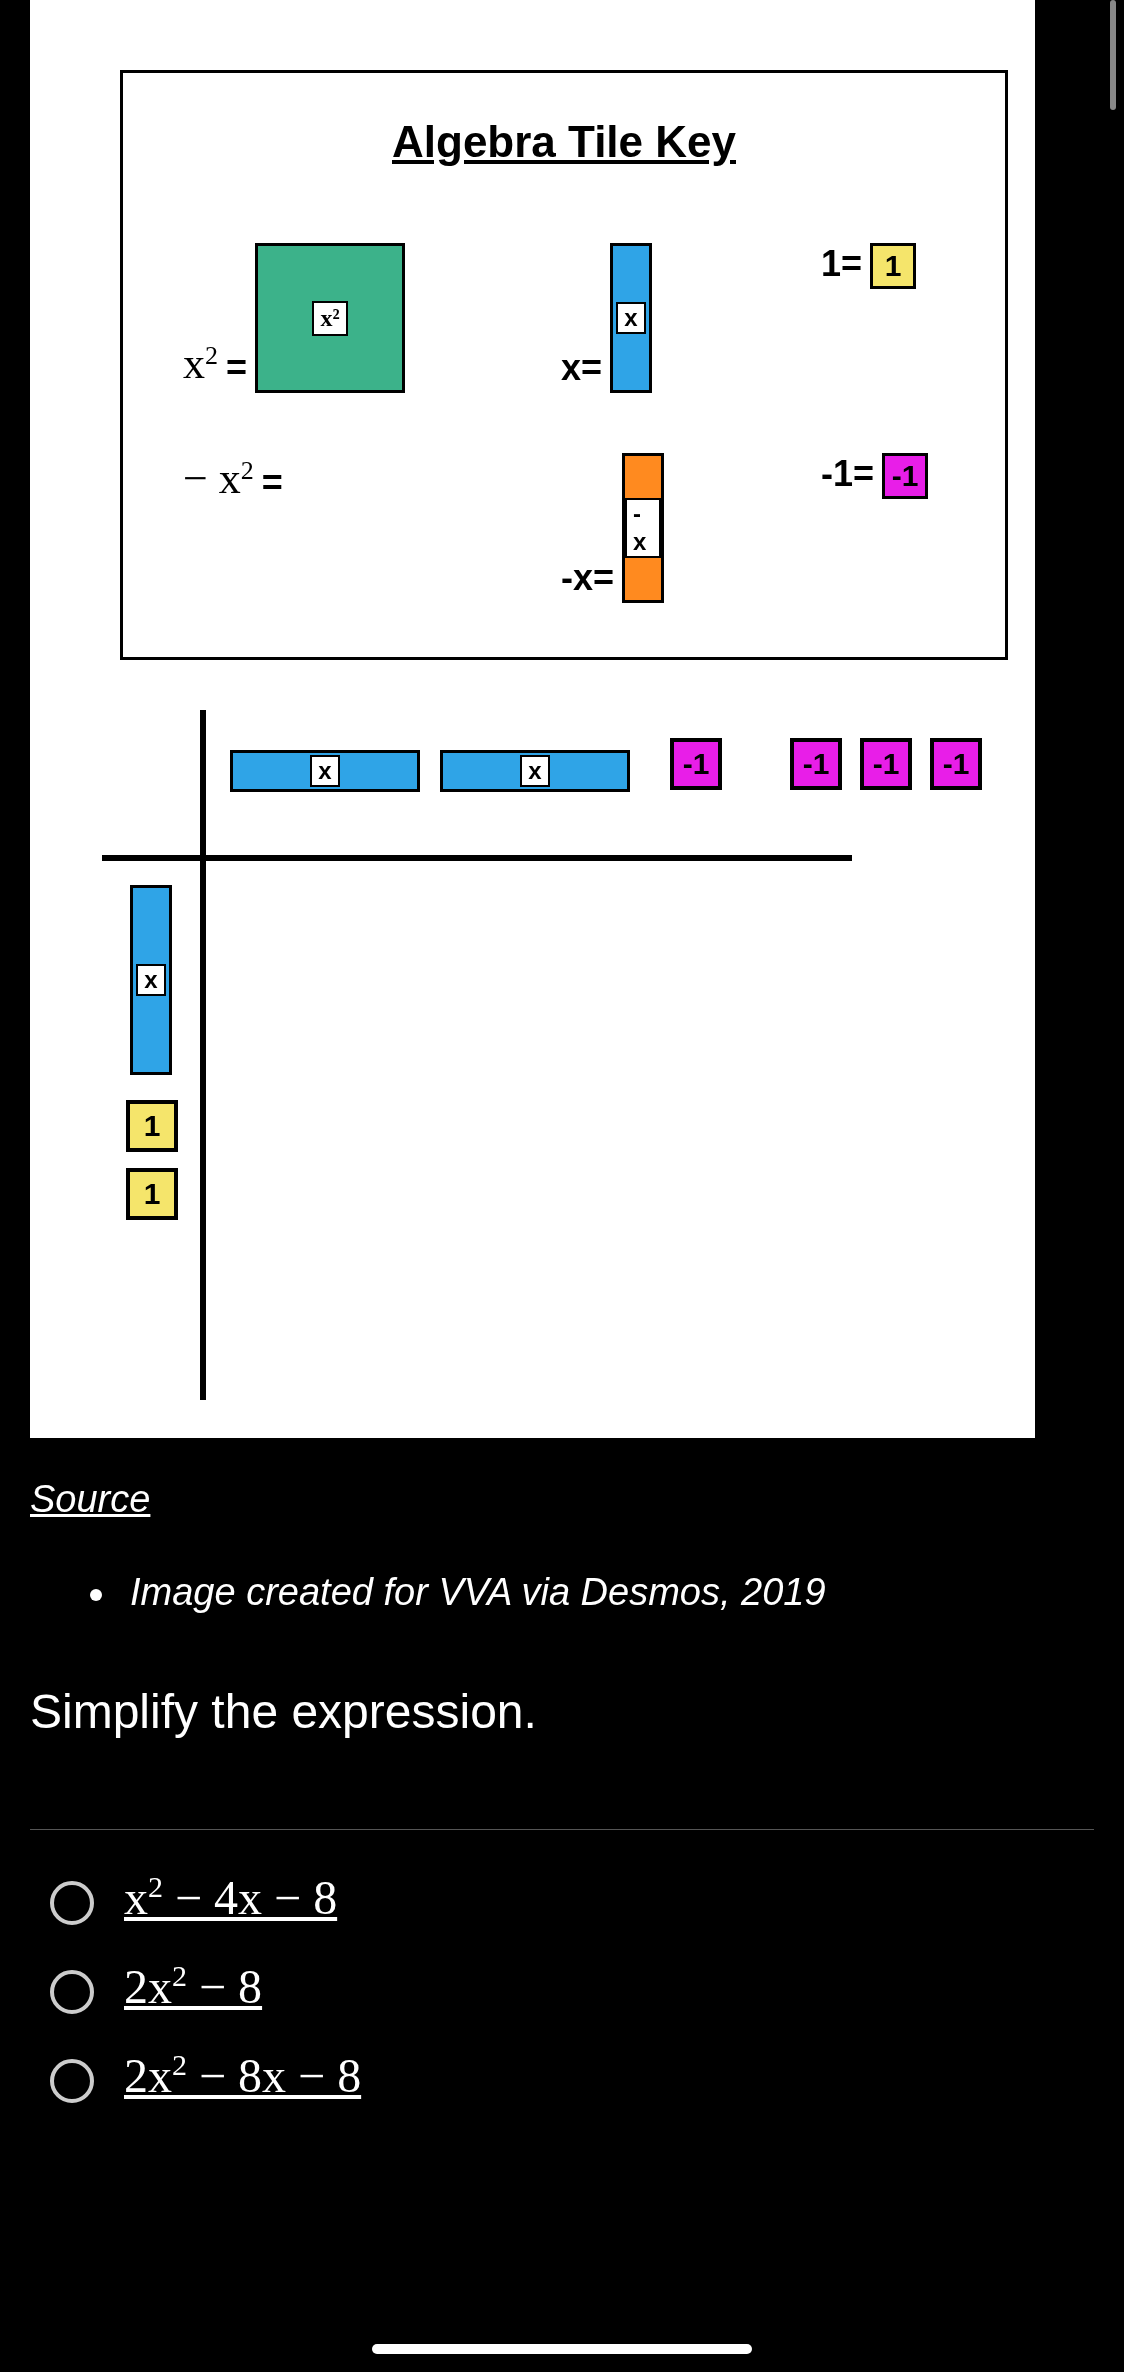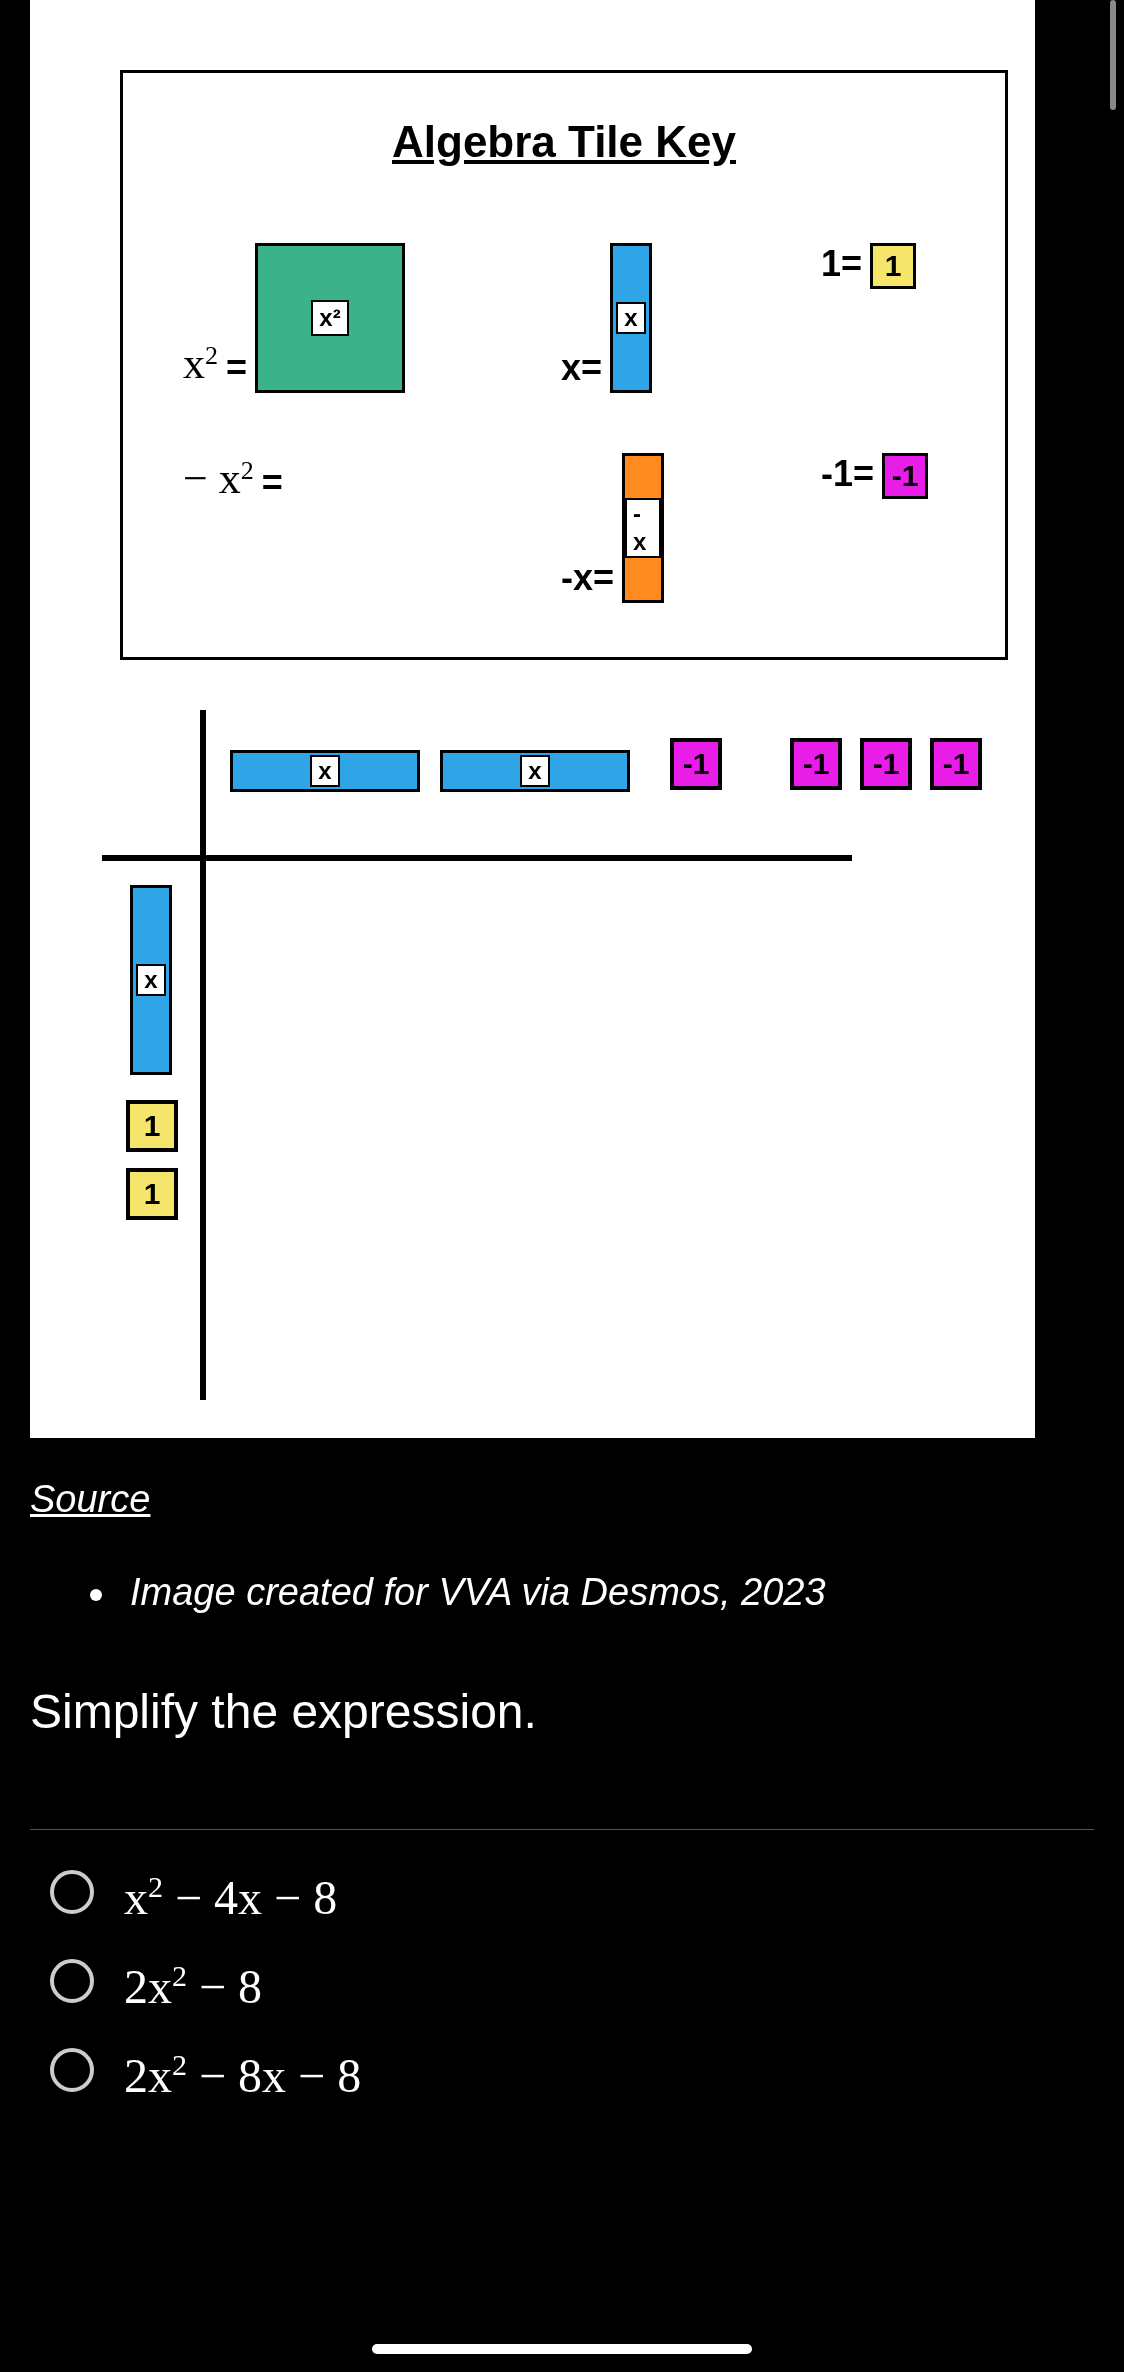--- a/index.html
+++ b/index.html
@@ -14,21 +14,21 @@
   .lab { white-space: nowrap; margin-bottom: 4px; }
   .sup { font-size: 26px; vertical-align: super; position: relative; top: 2px; }
   
   .tile { border: 3px solid #000; display: flex; align-items: center; justify-content: center; font-family: Arial, sans-serif; font-weight: 700; }
   .x2pos { width: 150px; height: 150px; background: #3cb28a; font-size: 26px; }
   .x2neg { width: 150px; height: 150px; background: #c94f4f; font-size: 26px; color: #000; }
   .xpos  { width: 42px;  height: 150px; background: #2fa4e7; font-size: 26px; writing-mode: horizontal-tb; }
   .xneg  { width: 42px;  height: 150px; background: #ff8a1f; font-size: 26px; }
   .onepos{ width: 46px;  height: 46px;  background: #f5e56b; font-size: 30px; }
   .oneneg{ width: 46px;  height: 46px;  background: #e81ee8; font-size: 28px; }
-  .x2pos span, .x2neg span { background: #fff; border: 2px solid #000; padding: 2px 6px; font-size: 24px; }
+  .x2pos span, .x2neg span { background: #fff; border: 2px solid #000; padding: 2px 6px; font-size: 24px; font-family: Liberation Serif, serif; }
   .xpos  span, .xneg  span { background: #fff; border: 2px solid #000; padding: 0 6px; font-size: 24px; }
   .onepos, .oneneg { font-size: 30px; }
   
   .row1 { top: 170px; } .row2 { top: 380px; }
   .colA { left: 60px;  width: 350px; }
   .colB { left: 430px; width: 260px; }
   .colC { left: 690px; width: 180px; }
   
   .model { position: absolute; left: 40px; top: 700px; width: 940px; height: 720px; }
   .haxis { position: absolute; left: 32px; top: 155px; width: 750px; height: 6px; background: #000; }
@@ -46,21 +46,21 @@
   .p1 { top: 400px; } .p2 { top: 468px; }
   
   .below { color: #fff; margin-top: 40px; }
   .src { font-style: italic; font-size: 38px; margin: 40px 0 50px 0; text-decoration: underline; }
   .credit { font-style: italic; font-size: 38px; margin-left: 60px; position: relative; padding-left: 40px; }
   .credit::before { content: ""; position: absolute; left: 0; top: 18px; width: 12px; height: 12px; background: #fff; border-radius: 50%; }
   .prompt { font-size: 48px; font-weight: 300; margin: 70px 0 90px 0; }
   .divider { border: none; border-top: 1px solid #555; margin: 0 0 40px 0; }
   
   .opts { display: flex; flex-direction: column; gap: 34px; padding-left: 20px; }
-  .opt { display: flex; align-items: flex-start; gap: 30px; cursor: pointer; }
+  .opt { display: flex; align-items: flex-end; gap: 30px; cursor: pointer; text-decoration: underline; }
   .radio { width: 44px; height: 44px; border: 4px solid #ccc; border-radius: 50%; flex: 0 0 44px; }
   .optlabel { color: #fff; font-family: "Times New Roman", serif; font-size: 48px; white-space: nowrap; }
   .optlabel .s { font-size: 30px; vertical-align: super; }
   
   .home { position: absolute; left: 50%; bottom: 18px; transform: translateX(-50%); width: 380px; height: 10px; background: #fff; border-radius: 10px; }
   
   .scroll { position: absolute; right: 8px; top: 0; width: 6px; height: 110px; background: #888; border-radius: 4px; }
 </style>
 </head>
 <body>
@@ -129,21 +129,21 @@
       <div class="vx">
           <span>x</span>
         </div>
       <div class="pos1 p1">1</div>
       <div class="pos1 p2">1</div>
     </div>
   </div>
 
   <div class="below">
     <div class="src">Source</div>
-    <div class="credit">Image created for VVA via Desmos, 2023</div>
+    <div class="credit">Image created for VVA via Desmos, 2019</div>
     <div class="prompt">Simplify the expression.</div>
     <hr class="divider">
 
     <div class="opts">
       <div class="opt">
         <div class="radio"></div>
         <div class="optlabel"><span>x</span><span class="s">2</span><span> − 4x − 8</span></div>
       </div>
       <div class="opt">
         <div class="radio"></div>

